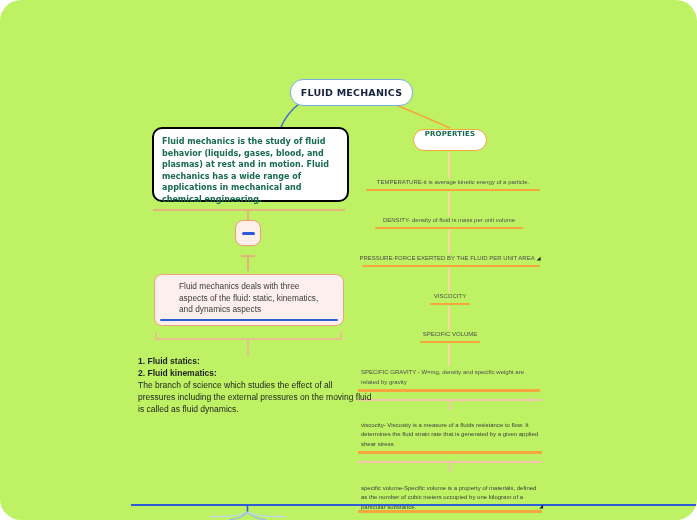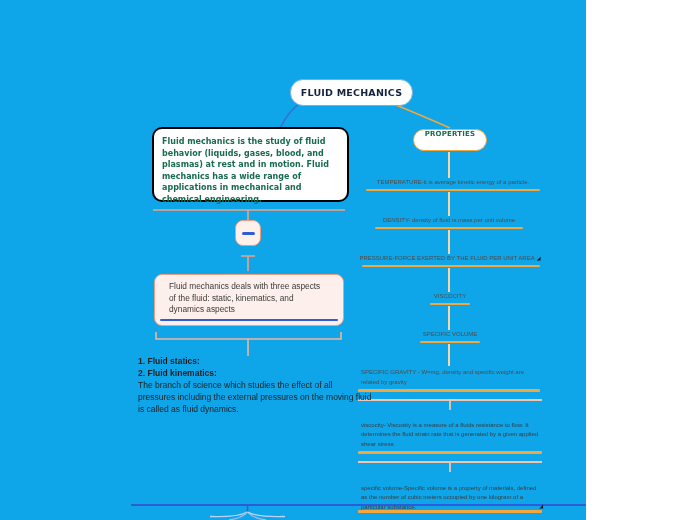--- a/index.html
+++ b/index.html
@@ -1,37 +1,37 @@
 <!DOCTYPE html>
 <html><head>
 <meta charset="utf-8">
 <style>
   html,body{margin:0;padding:0;background:#fff;}
-  .canvas{position:relative;width:586px;height:520px;background:#0ea5e9;overflow:hidden;
-          font-family:"Liberation Sans",sans-serif;}
+  .canvas{position:relative;width:697px;height:520px;background:#bef264;overflow:hidden;
+          font-family:"Liberation Sans",sans-serif;border-radius:21px;}
   svg.lines{position:absolute;left:0;top:0;z-index:1;pointer-events:none;}
 
   
   .title-node{position:absolute;left:290px;top:79px;width:121px;height:25px;z-index:3;
     border:1.6px solid #74aee4;border-radius:13px;background:#fff;
     display:flex;align-items:center;justify-content:center;}
   .title-node span{font-family:"DejaVu Sans",sans-serif;font-size:9.5px;font-weight:bold;color:#17243f;letter-spacing:.2px;}
 
   
   .def-box{position:absolute;left:152px;top:127px;width:197px;height:75px;z-index:3;box-sizing:border-box;
     border:2px solid #000000;border-radius:10px;background:#fff;padding:7px 8px;}
   .def-box span{font-family:"DejaVu Sans",sans-serif;font-size:8px;font-weight:bold;color:#186b4e;line-height:11.6px;display:block;}
 
   .collapse-btn{position:absolute;left:235px;top:220px;width:26px;height:26px;z-index:3;box-sizing:border-box;
     border:1.6px solid #ec9d7e;border-radius:8px;background:#fdf0ea;
     display:flex;align-items:center;justify-content:center;cursor:pointer;}
   .collapse-btn .bar{width:13px;height:3px;border-radius:2px;background:#2e5bd8;}
 
   .aspects-box{position:absolute;left:154px;top:274px;width:190px;height:52px;z-index:3;box-sizing:border-box;
-    border:1.6px solid #eda183;border-radius:8px;background:#fdf0ec;padding:6px 14px;}
+    border:1.6px solid #eda183;border-radius:8px;background:#fdf0ec;padding:6px 24px;}
   .aspects-box span{font-size:8.3px;color:#3a3a3a;line-height:11.5px;display:block;}
   .aspects-box .blue-rule{position:absolute;left:5px;right:5px;bottom:4px;height:2.5px;background:#2e5bd8;border-radius:1px;}
 
   .aspects-text{position:absolute;left:138px;top:356px;width:234px;z-index:3;color:#1f1f1f;
     font-size:8.5px;line-height:11.9px;}
   .aspects-text .h{font-weight:bold;}
 
   .bottom-rule{position:absolute;left:131px;top:504px;width:566px;height:2px;background:#2e5bd8;z-index:2;}
 
   

